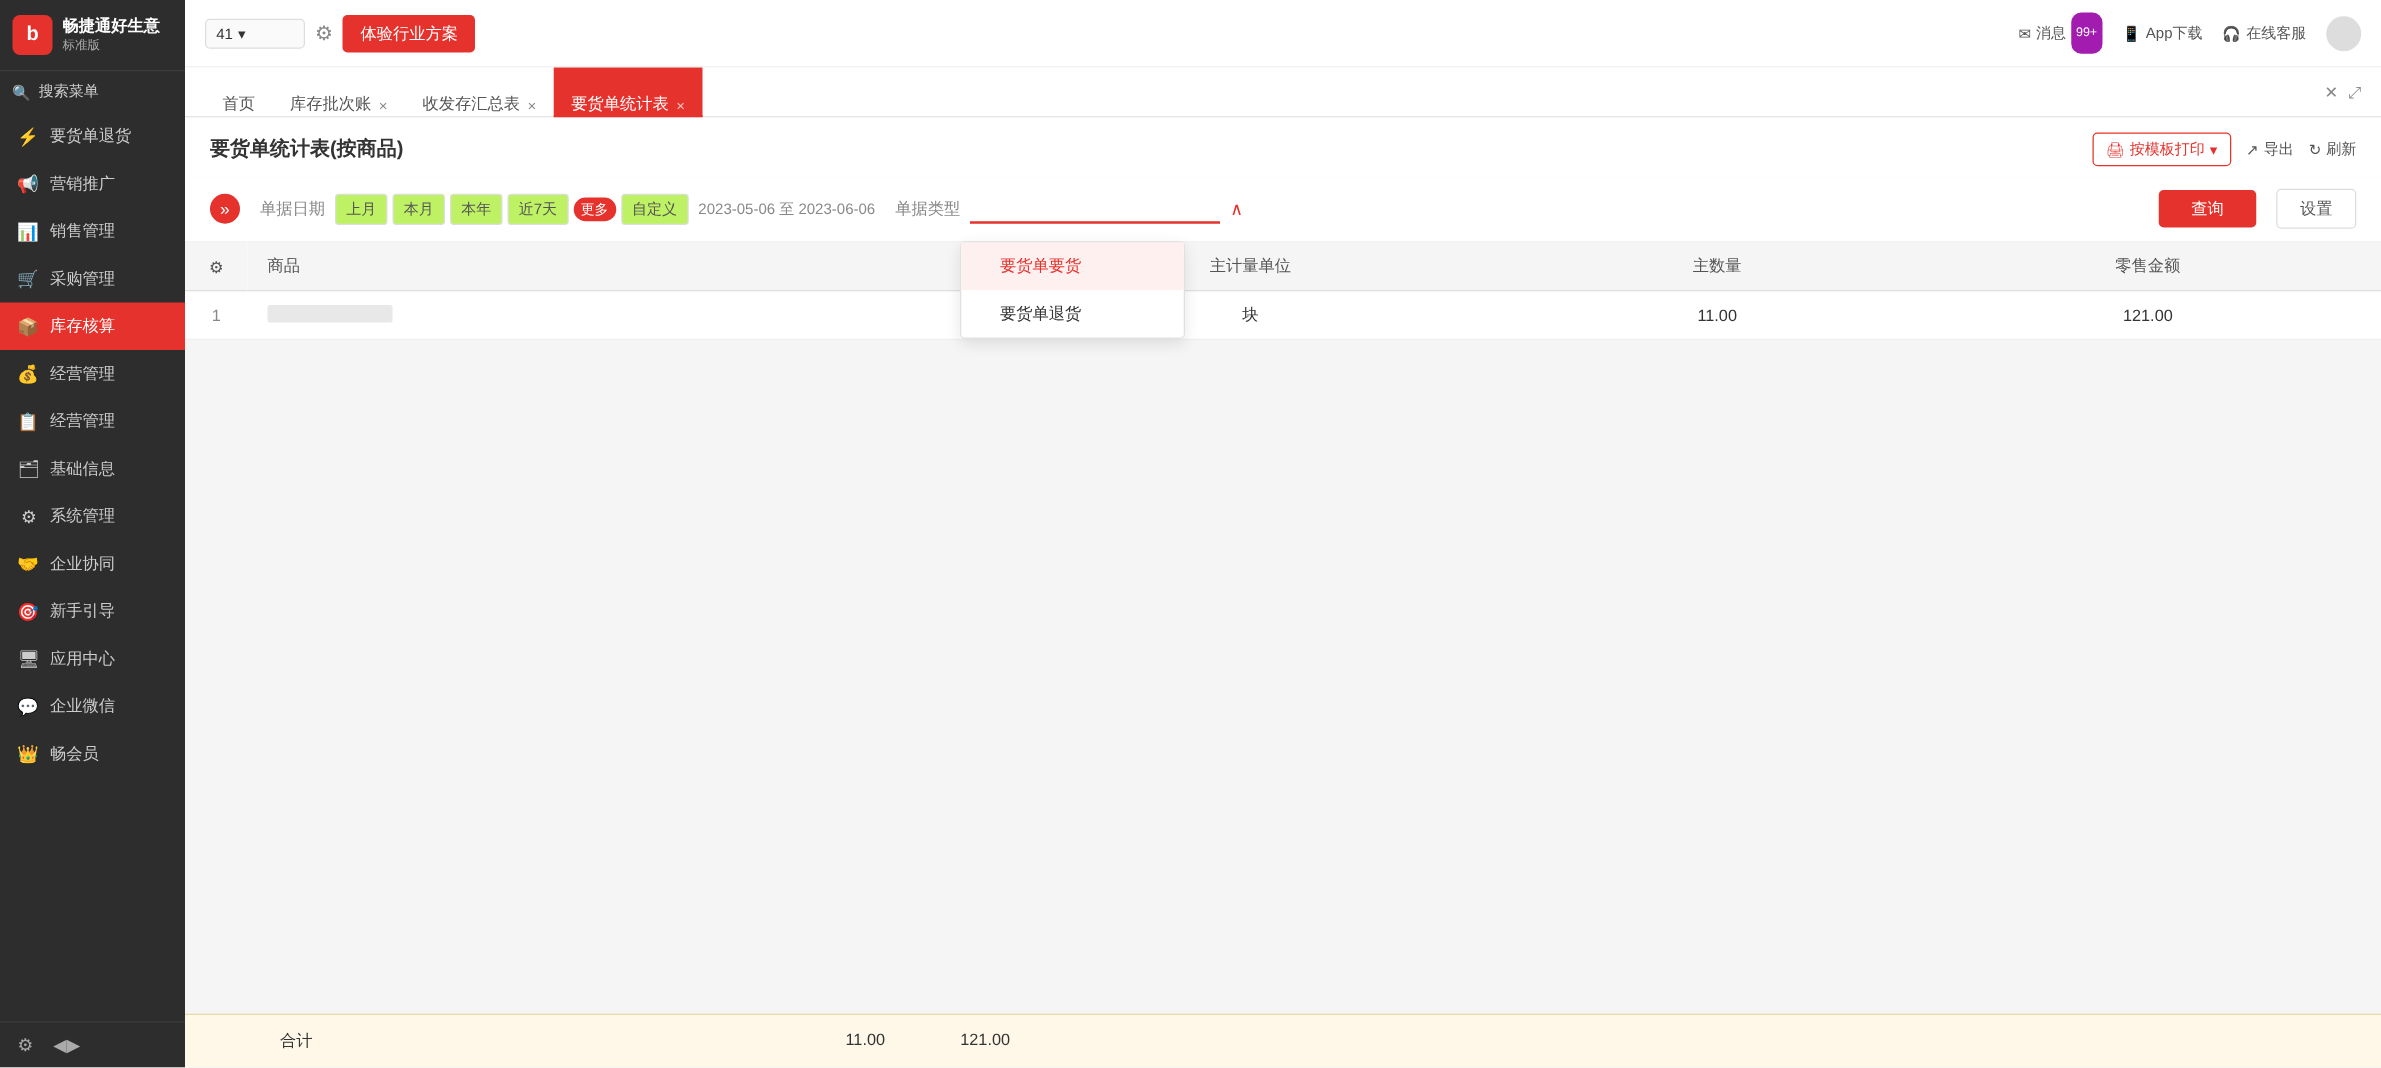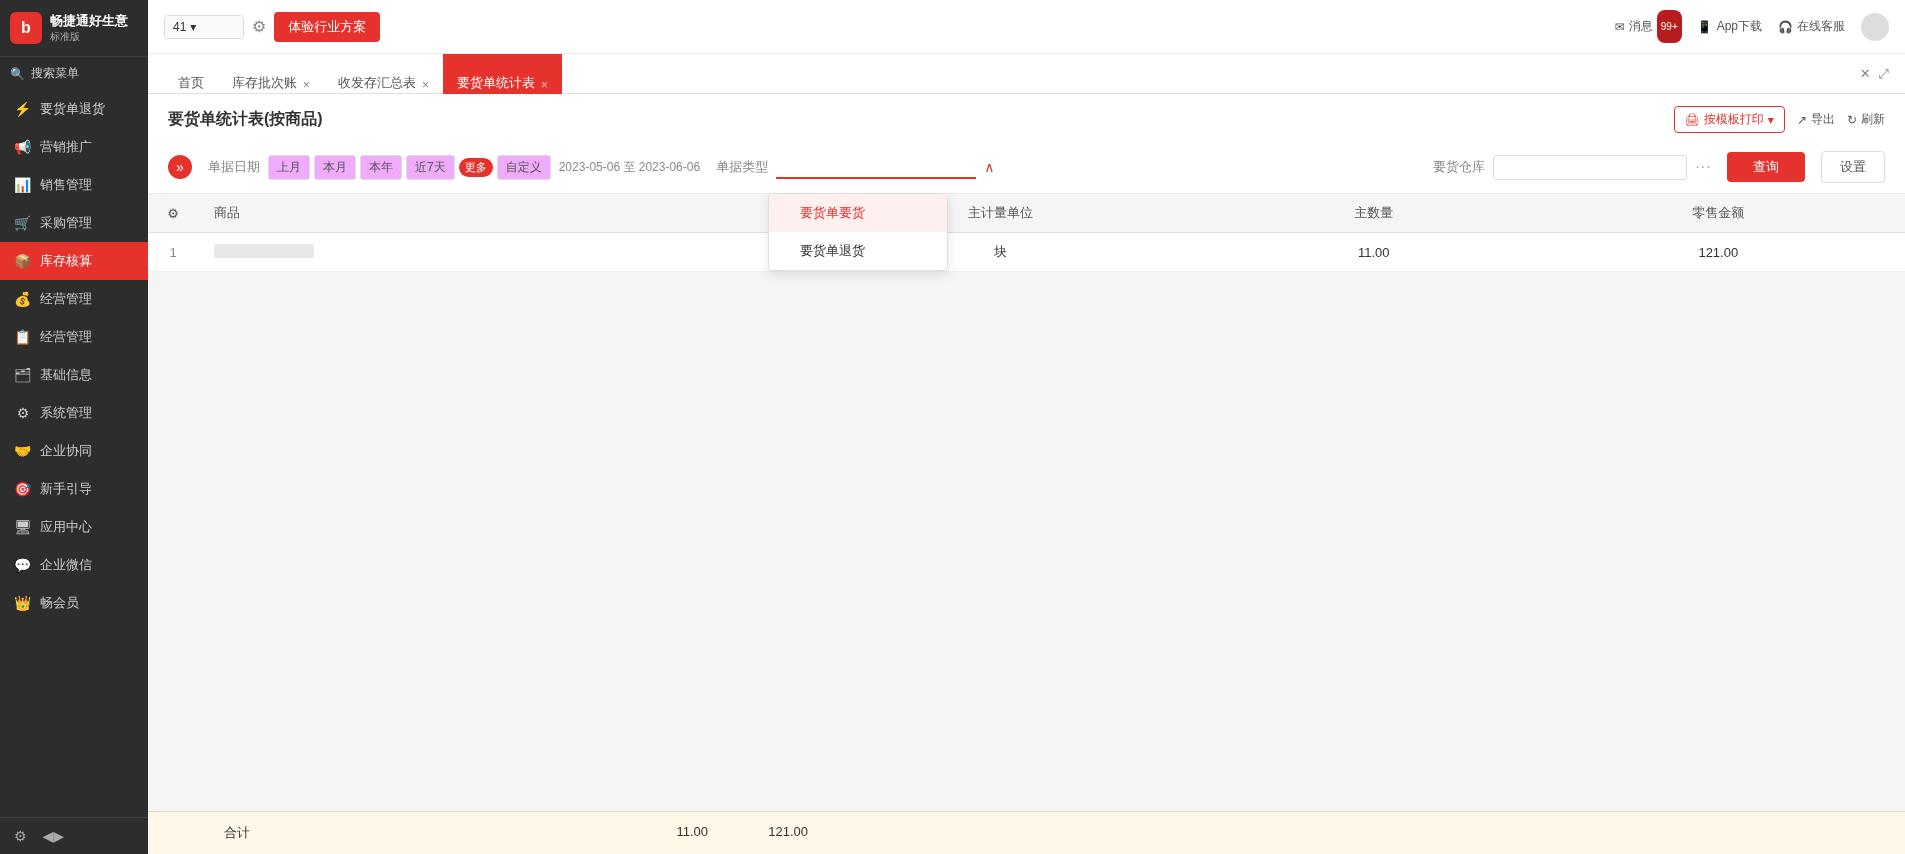--- a/index.html
+++ b/index.html
@@ -134,21 +134,21 @@
     }
     .topbar-action {
       display: flex;
       align-items: center;
       gap: 4px;
       color: #555;
       font-size: 12px;
       cursor: pointer;
     }
     .badge {
-      background: #b91c1c;
+      background: #a21caf;
       color: #fff;
       border-radius: 8px;
       font-size: 10px;
       padding: 11px 4px;
       min-width: 18px;
       text-align: center;
     }
     .avatar {
       width: 28px;
       height: 28px;
@@ -260,21 +260,21 @@
       display: flex;
       align-items: center;
       gap: 8px;
     }
     .filter-label { color: #888; font-size: 13px; white-space: nowrap; }
     .date-group { display: flex; align-items: center; gap: 4px; }
     .date-btn {
       padding: 3px 8px;
       border: 1px solid #ddd;
       border-radius: 3px;
-      background: #f0abfc;
+      background: #bef264;
       font-size: 12px;
       color: #555;
       cursor: pointer;
     }
     .date-badge {
       background: #e5322d;
       color: #fff;
       border-radius: 10px;
       padding: 2px 6px;
       font-size: 11px;
@@ -588,25 +588,20 @@
         </div>
         <span class="date-range">2023-05-06 至 2023-06-06</span>
       </div>
 
       <div class="filter-type-group">
         <span class="filter-label">单据类型</span>
         <input class="filter-select" value="" readonly="" style="">
         <span class="filter-arrow">∧</span>
       </div>
 
-      <div class="warehouse-group">
-        <span class="filter-label">要货仓库</span>
-        <input class="warehouse-input" value="" style="">
-        <span class="more-icon">···</span>
-      </div>
 
       <button class="query-btn">查询</button>
       <button class="set-btn">设置</button>
 
       <div class="dropdown-overlay">
         <div class="dropdown-item selected">要货单要货</div>
         <div class="dropdown-item">要货单退货</div>
       </div>
     </div>
 

